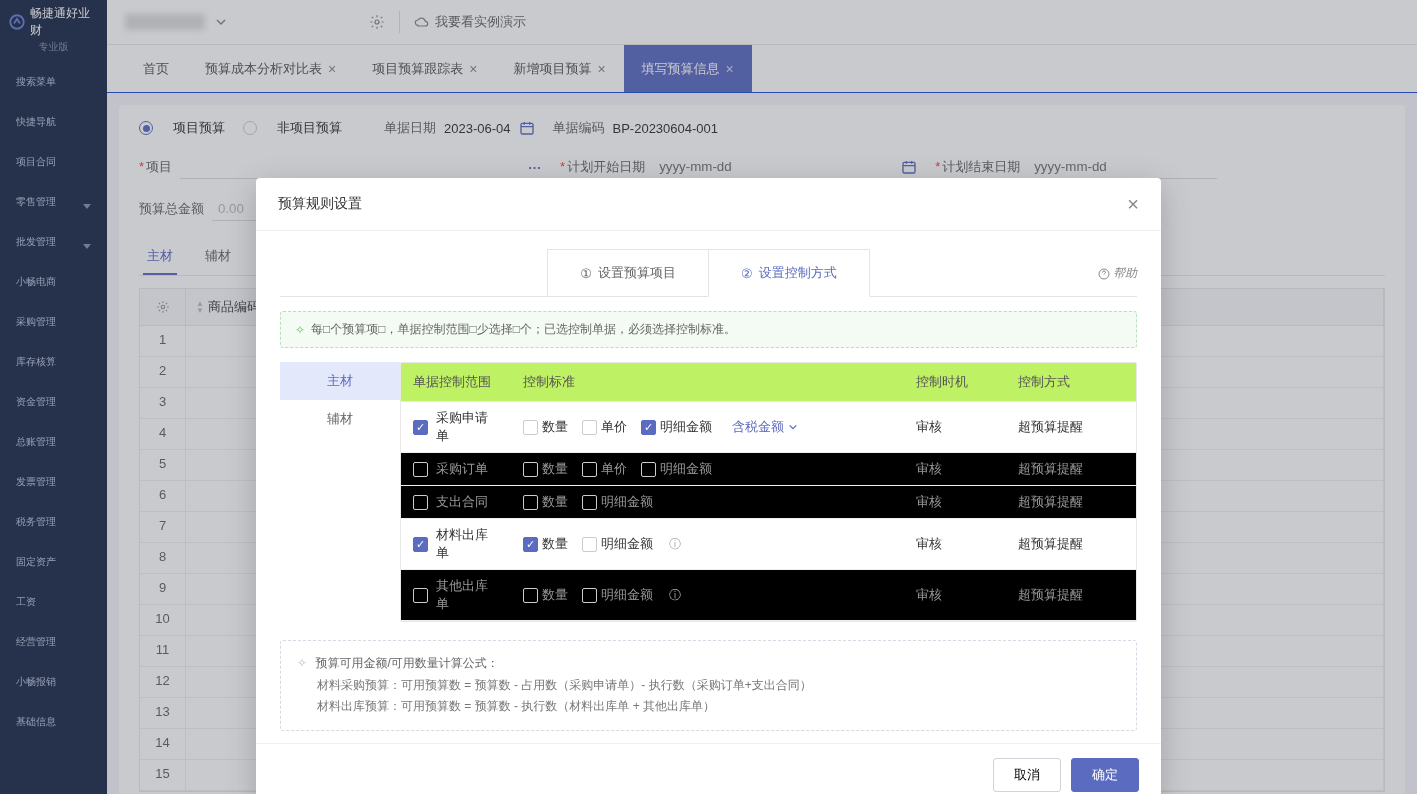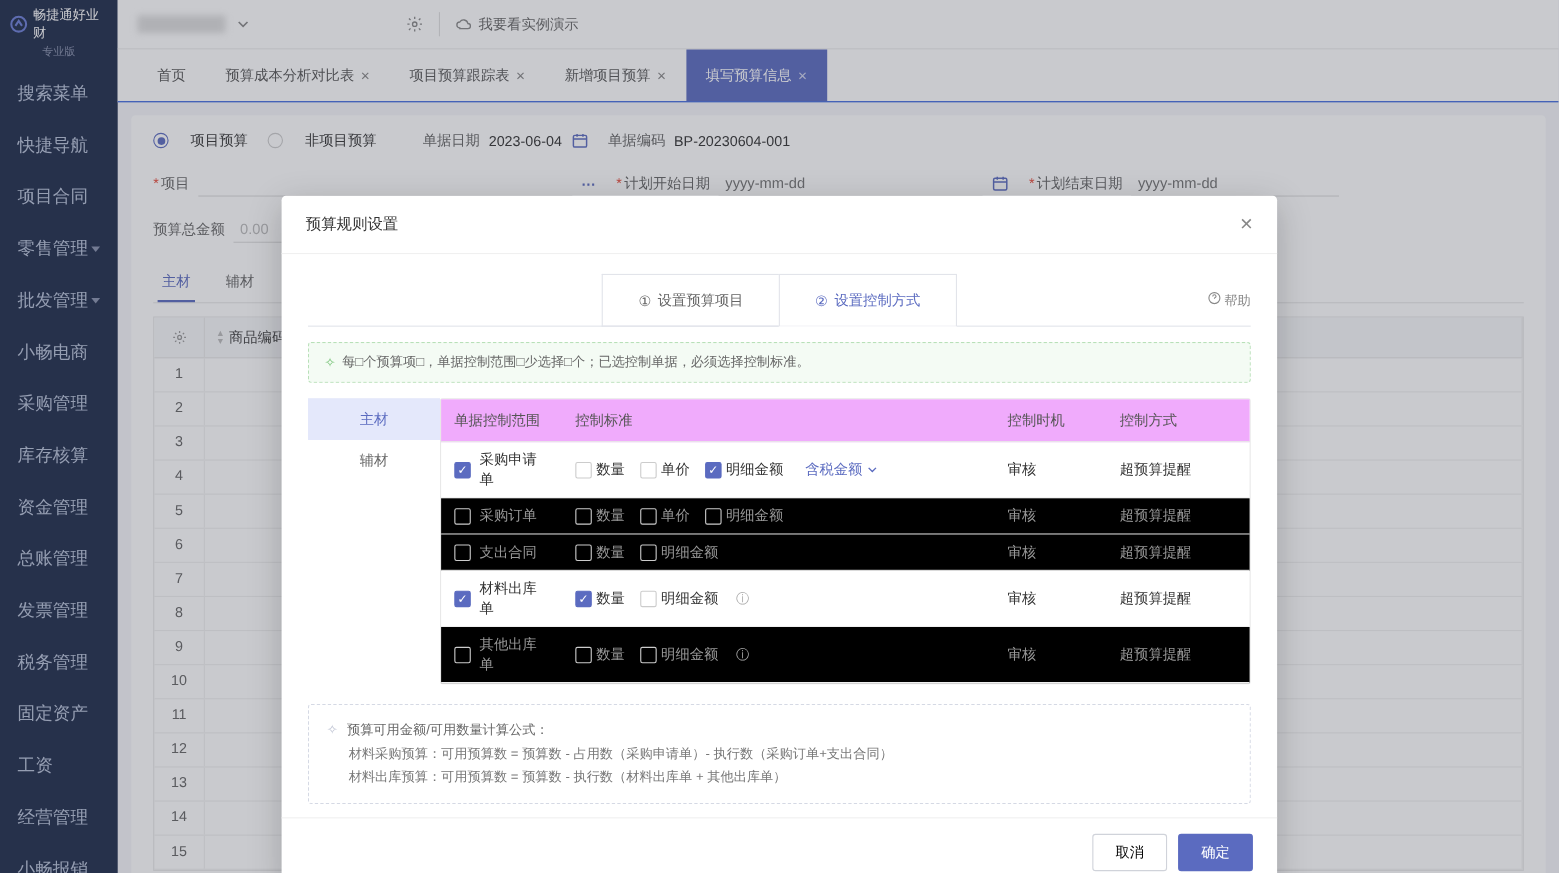--- a/index.html
+++ b/index.html
@@ -1,21 +1,21 @@
 <!DOCTYPE html>
 <html><head>
 <meta charset="utf-8">
 <style>
 * { box-sizing: border-box; margin: 0; padding: 0; }
 body { font-family: "Microsoft YaHei", -apple-system, sans-serif; font-size: 13px; color: #333; background: #f5f6fa; overflow: hidden; width: 1417px; height: 794px; position: relative; }
 .sidebar { position: absolute; left: 0; top: 0; width: 107px; height: 100%; background: #1e2b4a; color: #b8c3d9; }
 .sidebar-logo { height: 44px; display: flex; align-items: center; padding: 0 8px; gap: 4px; color: #fff; font-size: 12px; }
 .sidebar-logo svg { flex-shrink: 0; }
 .sidebar-version { font-size: 10px; text-align: center; color: #8892ad; margin-top: -4px; padding-bottom: 8px; }
-.sidebar-item { padding: 13px 16px; cursor: pointer; display: flex; align-items: center; justify-content: space-between; font-size: 16px; }
+.sidebar-item { padding: 13px 16px; cursor: pointer; display: flex; align-items: flex-end; justify-content: space-between; font-size: 10px; }
 .chevron-icon { width: 0; height: 0; border-left: 4px solid transparent; border-right: 4px solid transparent; border-top: 5px solid #8892ad; }
 .main { position: absolute; left: 107px; top: 0; right: 0; height: 100%; display: flex; flex-direction: column; }
 .topbar { height: 45px; background: #fff; display: flex; align-items: center; padding: 0 18px; border-bottom: 1px solid #e8e8e8; gap: 14px; }
 .company-select { display: flex; align-items: center; gap: 10px; min-width: 230px; color: #999; }
 .company-name { filter: blur(3px); background: #ddd; width: 80px; height: 16px; }
 .demo-link { display: flex; align-items: center; gap: 5px; color: #666; cursor: pointer; }
 .tabs { height: 48px; background: #fff; display: flex; align-items: stretch; padding-left: 18px; border-bottom: 1px solid #1d4ed8; }
 .tab { padding: 0 18px; display: flex; align-items: center; gap: 6px; cursor: pointer; position: relative; color: #555; }
 .tab.active { background: #5b6bc0; color: #fff; }
 .tab-close { color: inherit; opacity: 0.7; font-size: 14px; }
@@ -51,30 +51,30 @@
 .overlay { position: absolute; inset: 0; background: rgba(60,64,80,0.28); display: flex; align-items: flex-start; justify-content: center; }
 .dialog { margin-top: 178px; width: 905px; background: #fff; border-radius: 4px; box-shadow: 0 8px 32px rgba(0,0,0,0.2); }
 .dialog-header { padding: 16px 22px; display: flex; justify-content: space-between; align-items: center; border-bottom: 1px solid #f0f0f0; }
 .dialog-title { font-size: 14px; color: #333; font-weight: 500; }
 .close-x { font-size: 20px; color: #888; cursor: pointer; line-height: 1; }
 .dialog-body { padding: 18px 24px 12px; }
 .d-tabs { display: flex; justify-content: center; gap: 0; position: relative; }
 .d-tab { padding: 14px 32px; border: 1px solid #e2e4ea; cursor: pointer; color: #666; display: flex; align-items: center; gap: 6px; }
 .d-tab.active { color: #5b6bc0; border-bottom: 1px solid #fff; position: relative; z-index: 1; }
 .d-tab:first-child { border-right: none; }
-.help-link { position: absolute; right: 0; top: 16px; color: #888; font-size: 12px; display: flex; align-items: flex-start; gap: 3px; cursor: pointer; }
+.help-link { position: absolute; right: 0; top: 16px; color: #888; font-size: 12px; display: flex; align-items: center; gap: 3px; cursor: pointer; font-style: italic; }
 .tab-border { border-bottom: 1px solid #e2e4ea; margin-top: -1px; margin-bottom: 14px; }
 .hint { border: 1px dashed #b8e0b8; background: #f4fbf4; padding: 9px 14px; border-radius: 3px; color: #666; font-size: 12px; display: flex; align-items: center; gap: 6px; }
 .hint-icon { color: #7ac47a; }
 .rule-area { display: flex; margin-top: 14px; }
 .rule-side { width: 120px; }
 .rule-stab { padding: 10px 0; text-align: center; cursor: pointer; color: #666; }
 .rule-stab.active { background: #e4e8fb; color: #5b6bc0; }
 .rule-table { flex: 1; border: 1px solid #e8e8e8; border-radius: 2px; }
-.rt-head { display: flex; background: #f0abfc; border-bottom: 1px solid #e8e8e8; }
+.rt-head { display: flex; background: #bef264; border-bottom: 1px solid #e8e8e8; }
 .rt-headcell { padding: 10px 12px; color: #555; font-weight: 500; }
 .rt-row { display: flex; align-items: center; border-bottom: 1px solid #f0f0f0; padding: 7px 0; }
 .rt-row.disabled { background: #000000; color: #999; }
 .rt-cell { padding: 0 12px; display: flex; align-items: center; gap: 8px; }
 .c-scope { width: 110px; }
 .c-std { flex: 1; }
 .c-time { width: 102px; }
 .c-way { width: 130px; }
 .chk { width: 15px; height: 15px; border: 1px solid #ccc; border-radius: 2px; cursor: pointer; display: inline-flex; align-items: center; justify-content: center; flex-shrink: 0; }
 .chk.on { background: #5b6bc0; border-color: #5b6bc0; color: #fff; font-size: 11px; }

